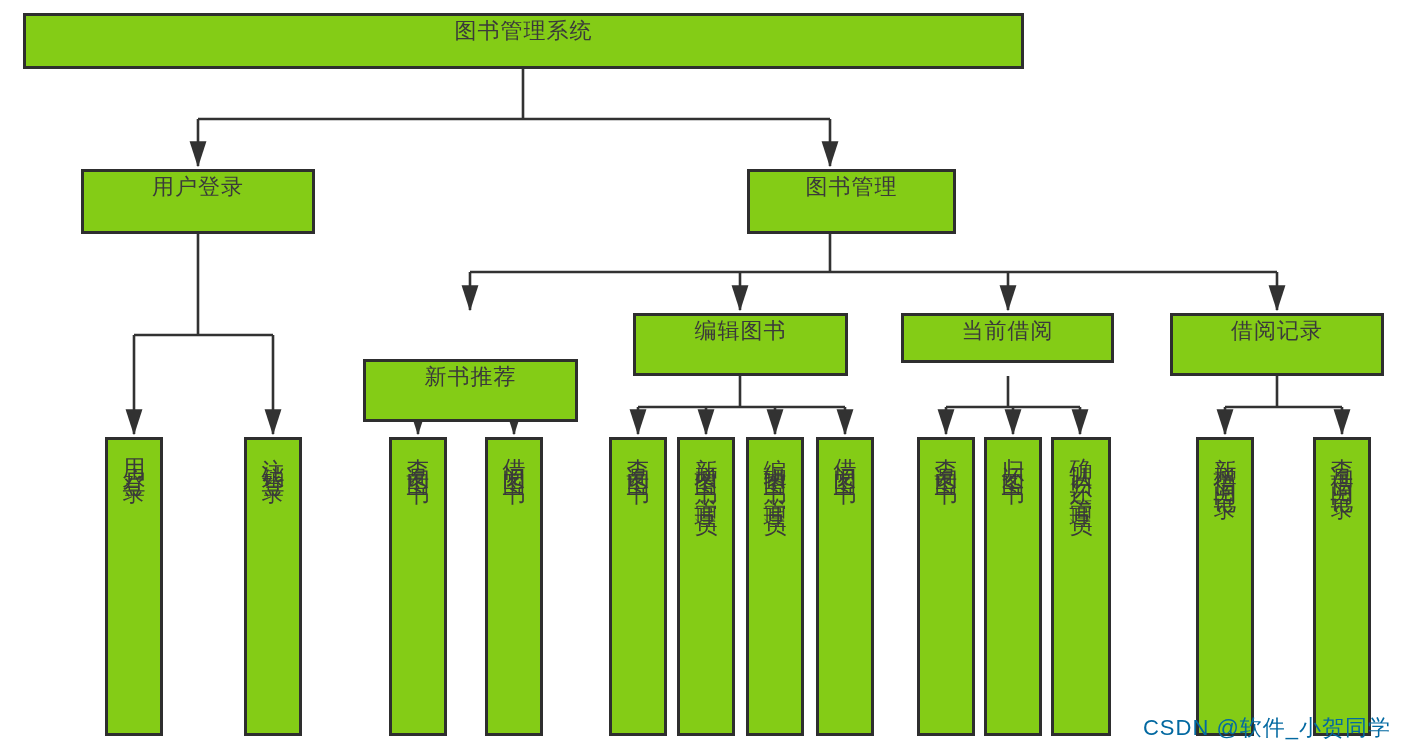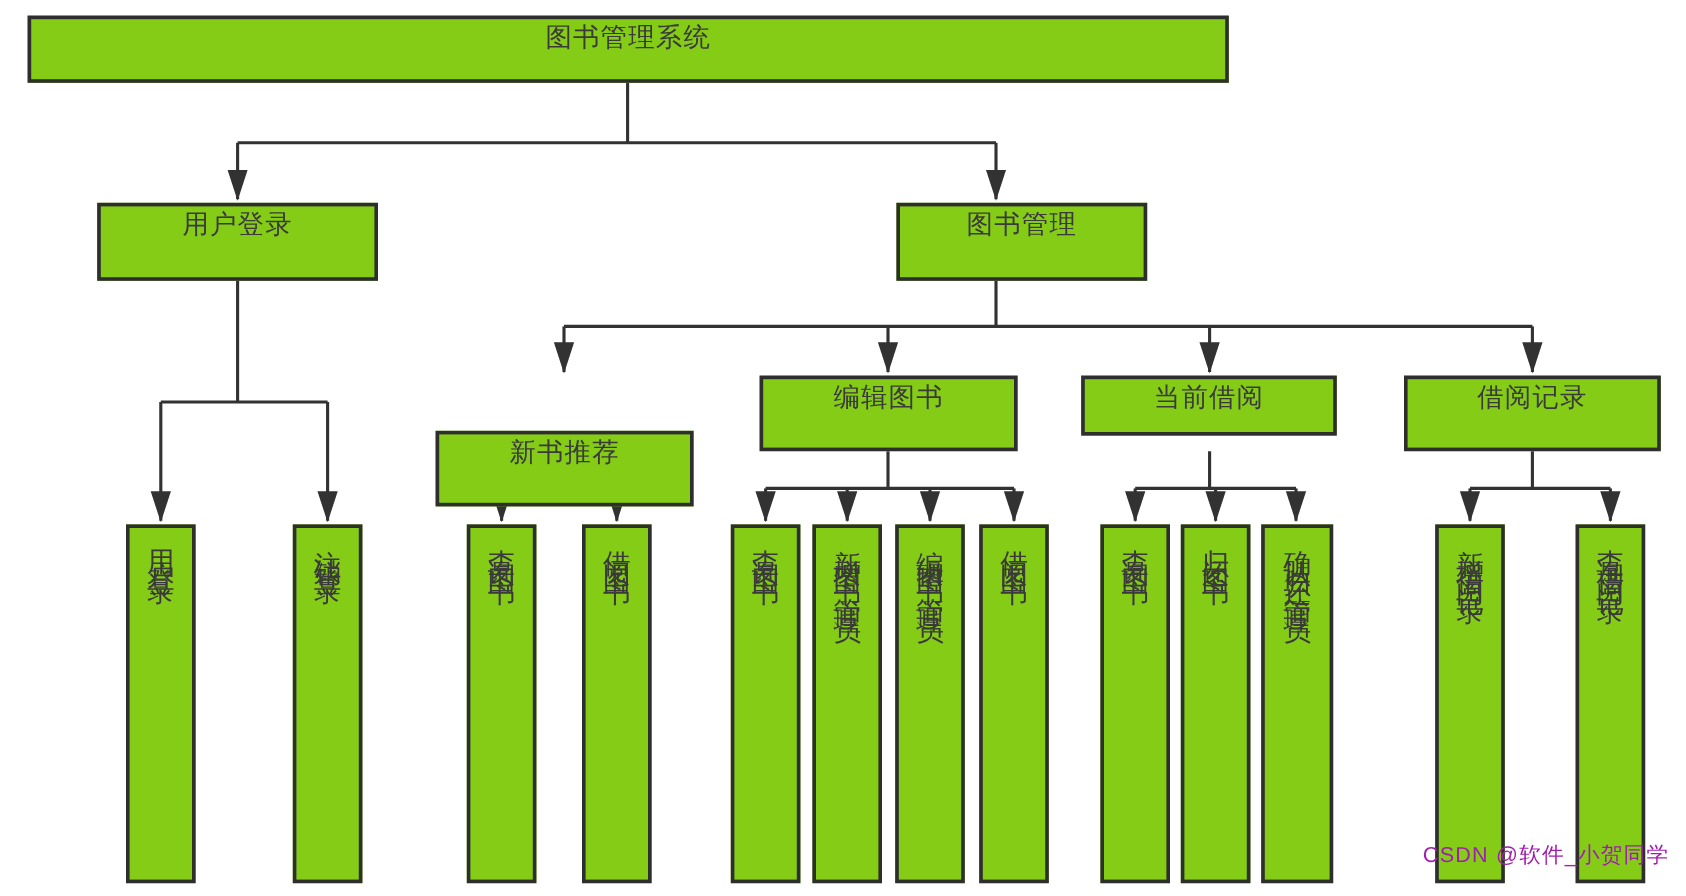--- a/index.html
+++ b/index.html
@@ -35,23 +35,23 @@
     writing-mode: vertical-rl;
     text-orientation: mixed;
     font-size: 23px;
     letter-spacing: 8px;
     line-height: 1;
     white-space: nowrap;
   }
   .watermark {
     position: absolute;
     right: 14px;
-    bottom: 23px;
-    font-size: 18px;
-    color: #a21caf;
+    bottom: 4px;
+    font-size: 22px;
+    color: #0369a1;
     letter-spacing: 1px;
     white-space: nowrap;
   }
 </style>
 </head>
 <body>
 
 <div class="stage">
 
   <svg class="connectors" viewBox="0 0 1405 747" xmlns="http://www.w3.org/2000/svg">

